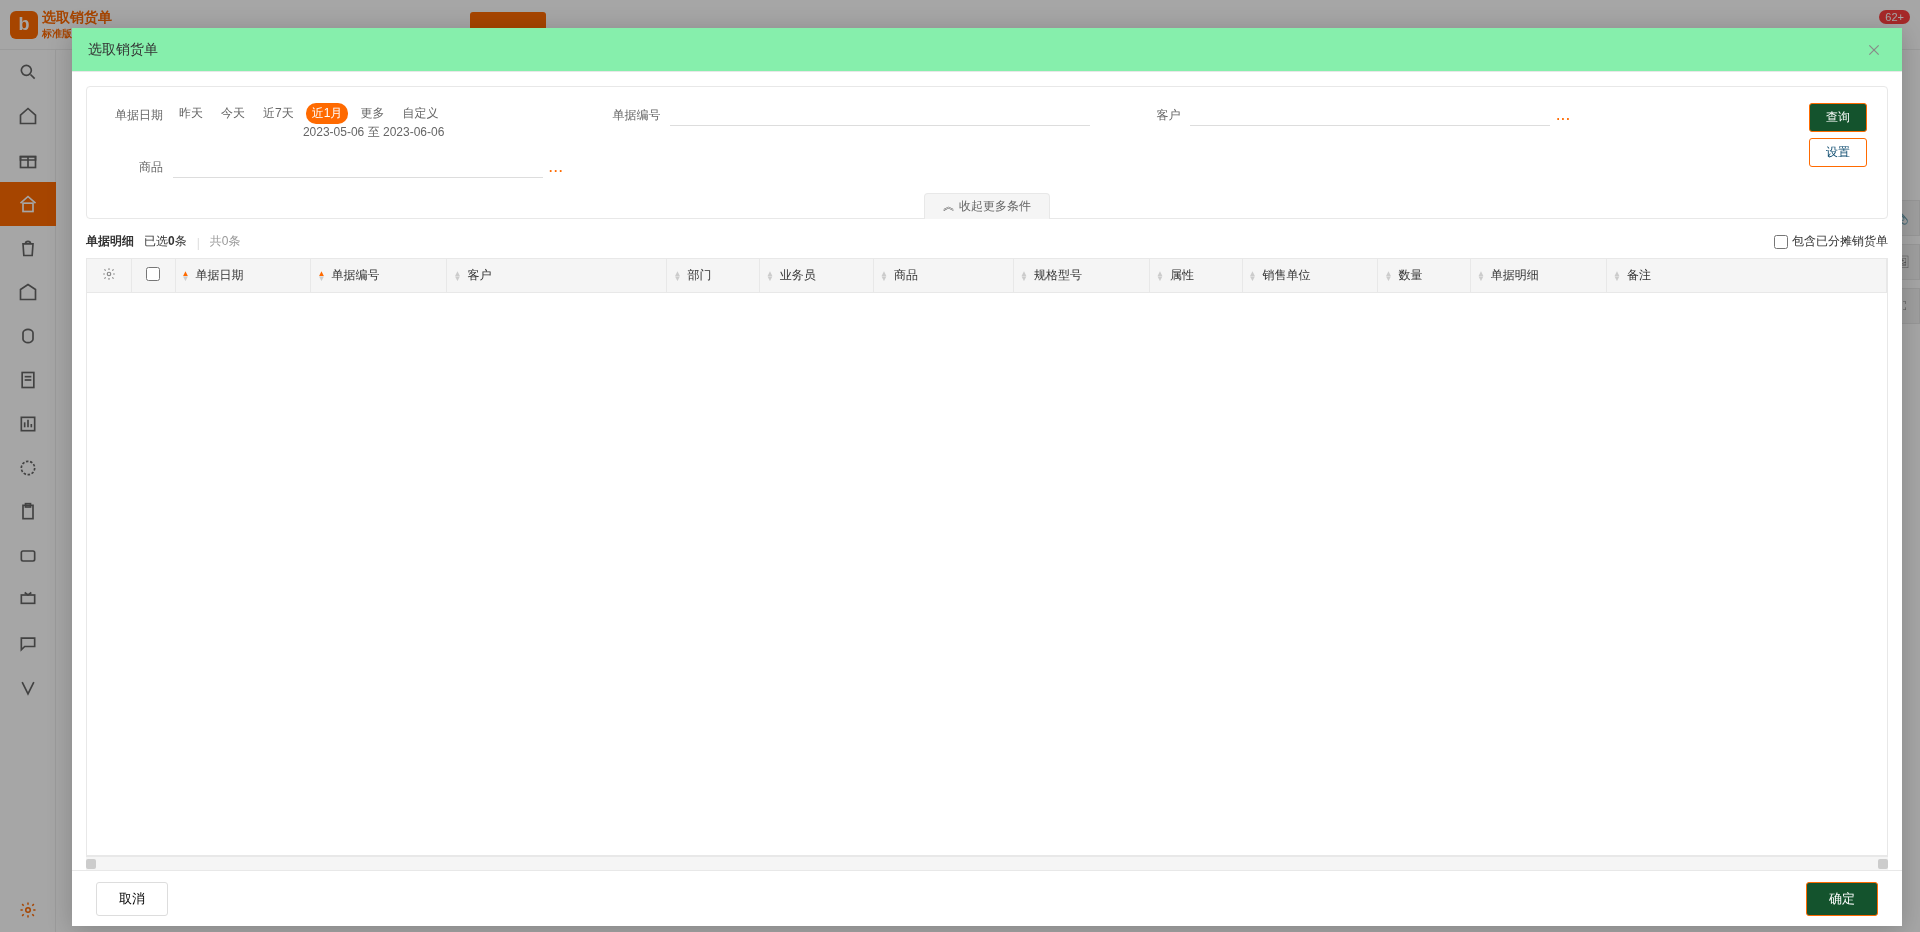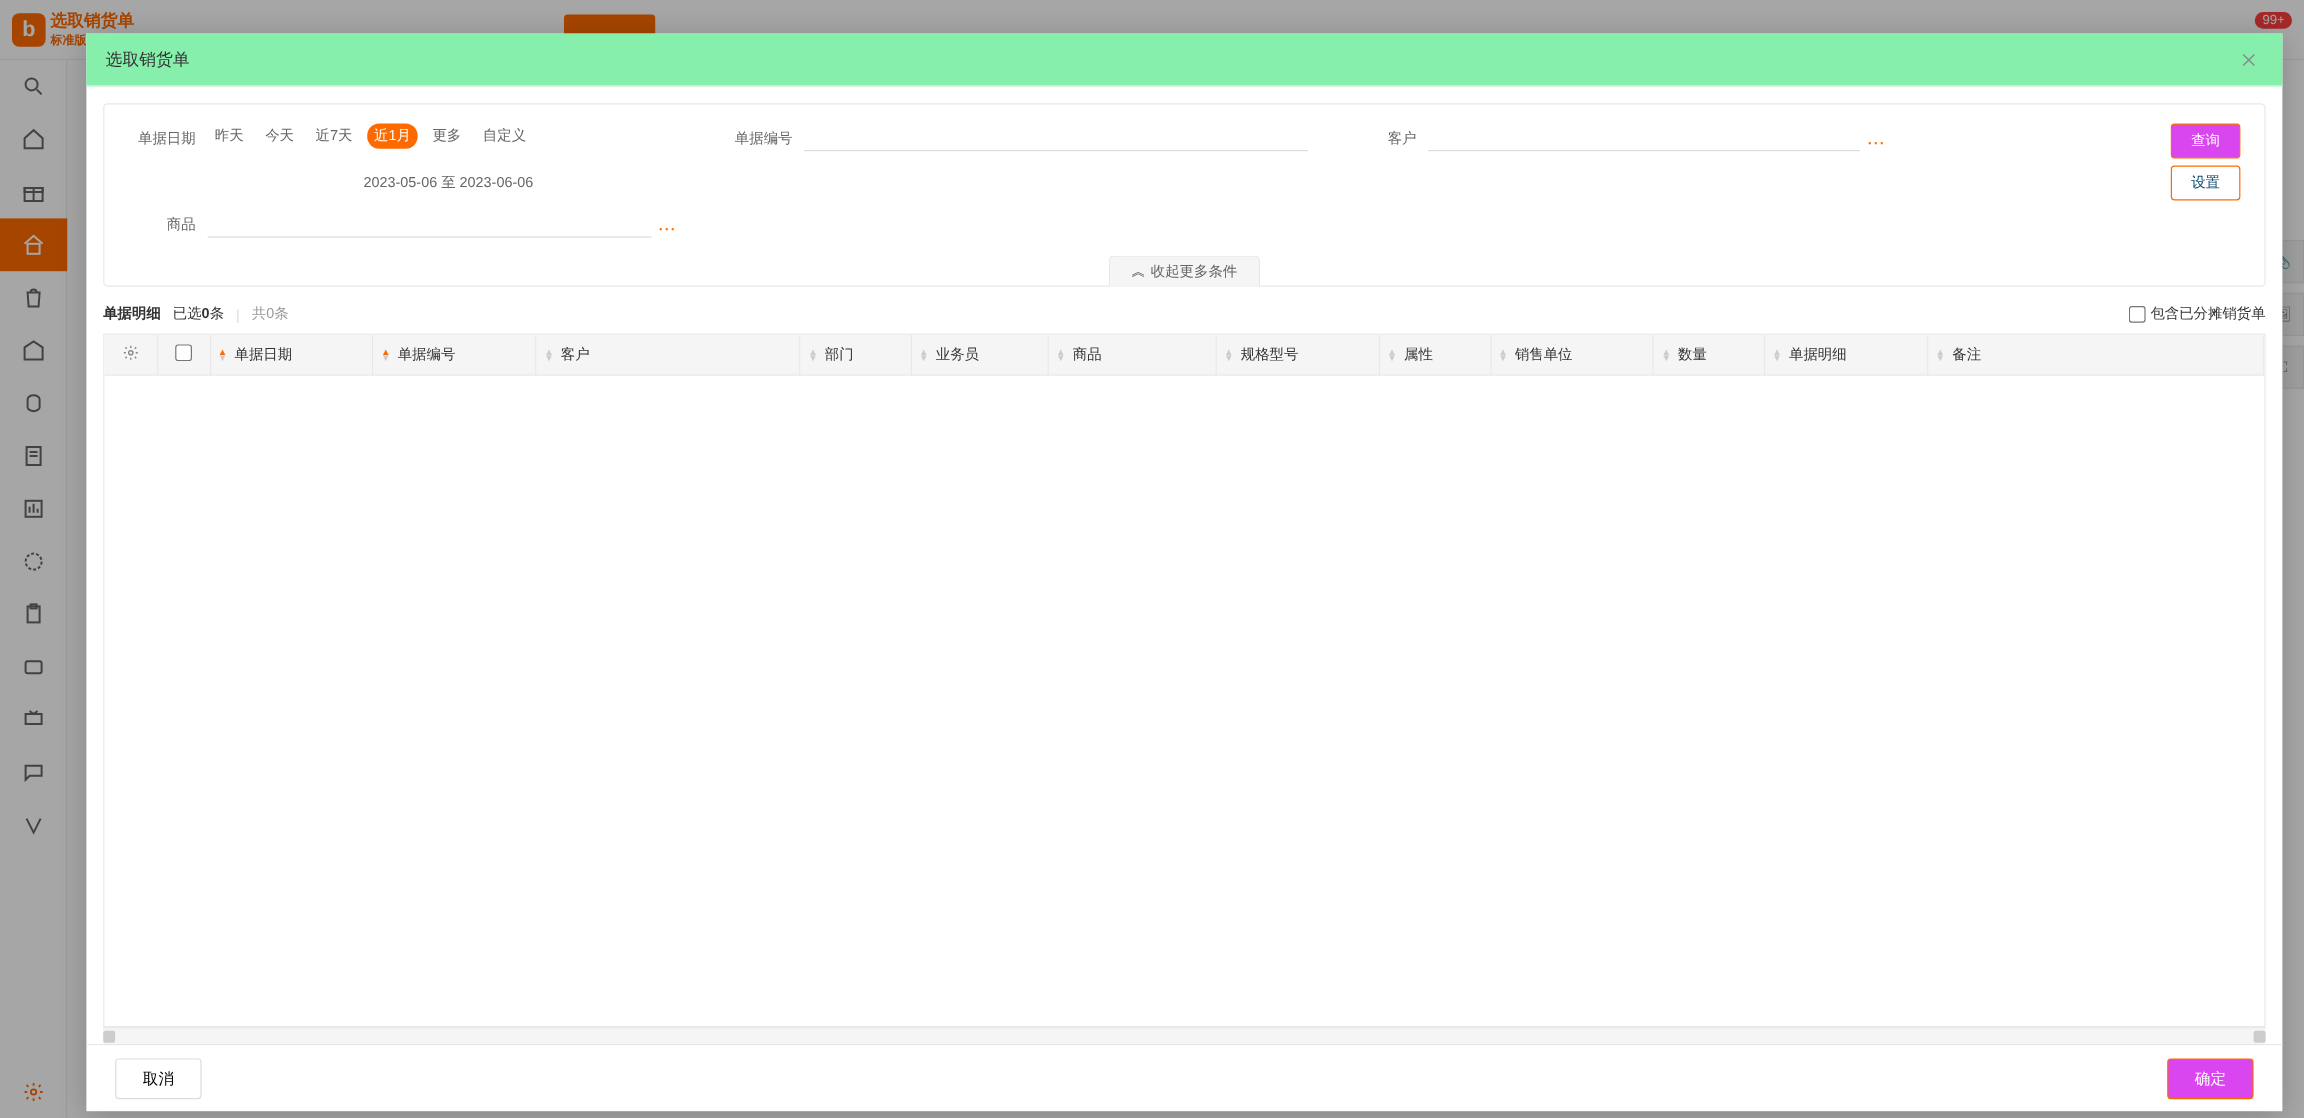--- a/index.html
+++ b/index.html
@@ -28,33 +28,33 @@
     .modal-header { height: 44px; background: #86efac; display: flex; align-items: center; justify-content: space-between; padding: 0 16px; border-bottom: 1px solid #e8e8e8; }
     .modal-title { font-size: 14px; color: #333; }
     .close-btn { cursor: pointer; color: #888; font-size: 16px; width: 24px; height: 24px; display: flex; align-items: center; justify-content: center; }
     
     .modal-body { flex: 1; padding: 14px 14px 0 14px; overflow: hidden; display: flex; flex-direction: column; }
     
     .filter-box { border: 1px solid #e8e8e8; border-radius: 4px; padding: 16px 20px 0 20px; position: relative; }
     .filter-row { display: flex; align-items: flex-start; gap: 30px; margin-bottom: 14px; }
     .filter-group { display: flex; align-items: flex-start; gap: 10px; }
     .filter-label { color: #666; min-width: 56px; text-align: right; padding-top: 4px; }
-    .date-picks { display: flex; flex-direction: column; gap: 20px; }
+    .date-picks { display: flex; flex-direction: column; gap: 0; }
     .date-quick { display: flex; gap: 6px; align-items: center; }
     .quick-item { color: #666; cursor: pointer; padding: 2px 6px; border-radius: 10px; }
     .quick-item.active { background: #ff6a00; color: #fff; }
     .date-range { color: #666; font-size: 12px; text-align: right; }
     .underline-input { border: none; border-bottom: 1px solid #ddd; outline: none; width: 420px; padding: 4px 0; font-size: 12px; }
     .underline-input.narrow { width: 360px; }
     .underline-wrap { position: relative; display: flex; align-items: flex-end; }
     .more-dots { color: #ff6a00; cursor: pointer; margin-left: 6px; font-weight: bold; letter-spacing: 1px; }
     
     .filter-actions { position: absolute; right: 20px; top: 16px; display: flex; flex-direction: column; gap: 6px; }
     .btn { border: 1px solid #ddd; background: #fff; padding: 5px 16px; border-radius: 3px; cursor: pointer; font-size: 12px; }
-    .btn-primary { background: #d946ef; border-color: #ff6a00; color: #fff; }
+    .btn-primary { background: #14532d; border-color: #ff6a00; color: #fff; }
     .btn-outline-primary { background: #fff; border-color: #ff6a00; color: #0c4a6e; }
     
     .collapse-bar { text-align: center; margin-top: 4px; }
     .collapse-btn { display: inline-flex; align-items: center; gap: 4px; background: #f5f5f5; border: 1px solid #e8e8e8; border-bottom: none; padding: 4px 18px; border-radius: 4px 4px 0 0; color: #666; cursor: pointer; font-size: 12px; position: relative; top: 1px; }
     
     .list-header { display: flex; align-items: center; justify-content: space-between; margin: 14px 0 8px 0; }
     .list-header-left { display: flex; align-items: flex-end; gap: 10px; }
     .list-title { font-weight: bold; color: #333; }
     .sel-count { color: #333; }
     .total-count { color: #999; }
@@ -91,21 +91,21 @@
   <div class="bg-header">
     <div class="logo">
       <div class="logo-icon">b</div>
       <div>
         <span>选取销货单</span>
         <span class="logo-sub">标准版</span>
       </div>
     </div>
     <div class="bg-orange-btn">　　　　</div>
     <div class="bg-top-right">
-      <span class="badge99">99+</span>
+      <span class="badge99">62+</span>
     </div>
   </div>
   <div class="bg-sidebar">
     <div class="sidebar-item">
         <svg viewBox="0 0 24 24" fill="none" stroke="currentColor" stroke-width="2">
           <circle cx="10" cy="10" r="6"></circle>
           <line x1="15" y1="15" x2="20" y2="20"></line>
         </svg>
       </div>
     <div class="sidebar-item">

